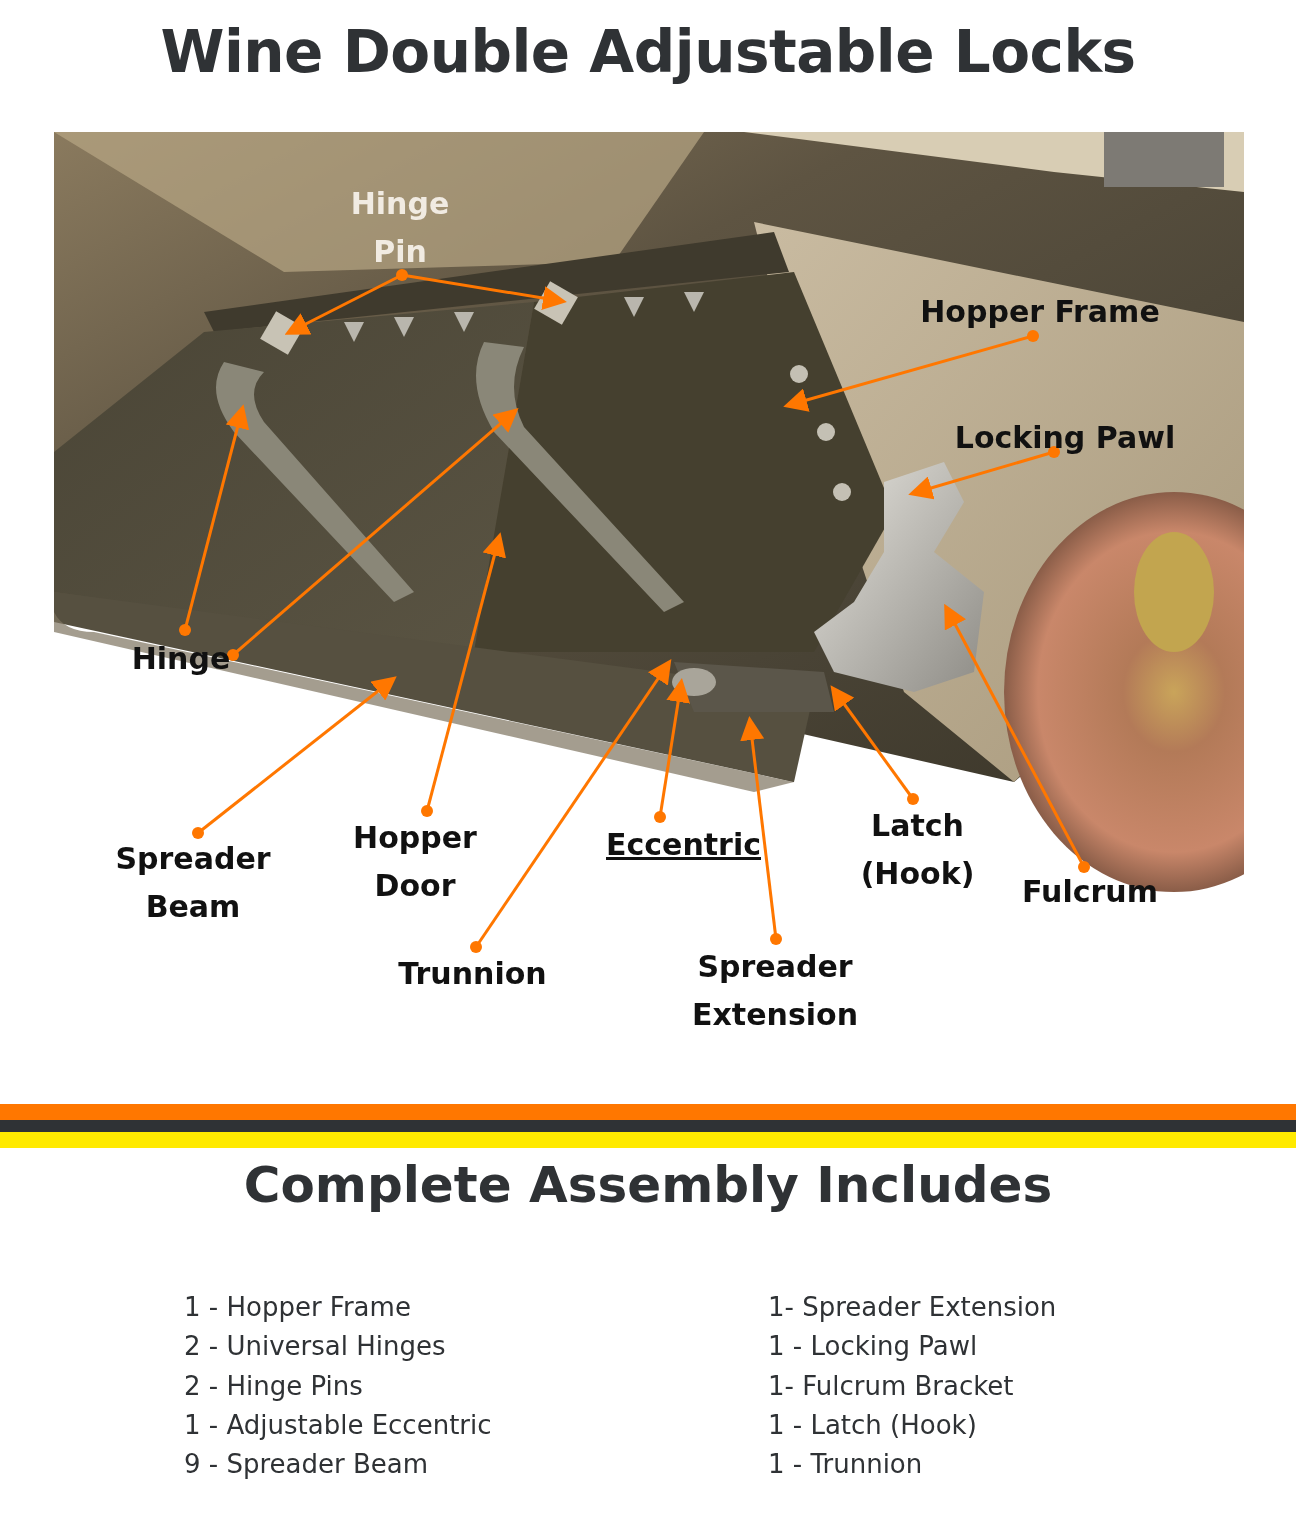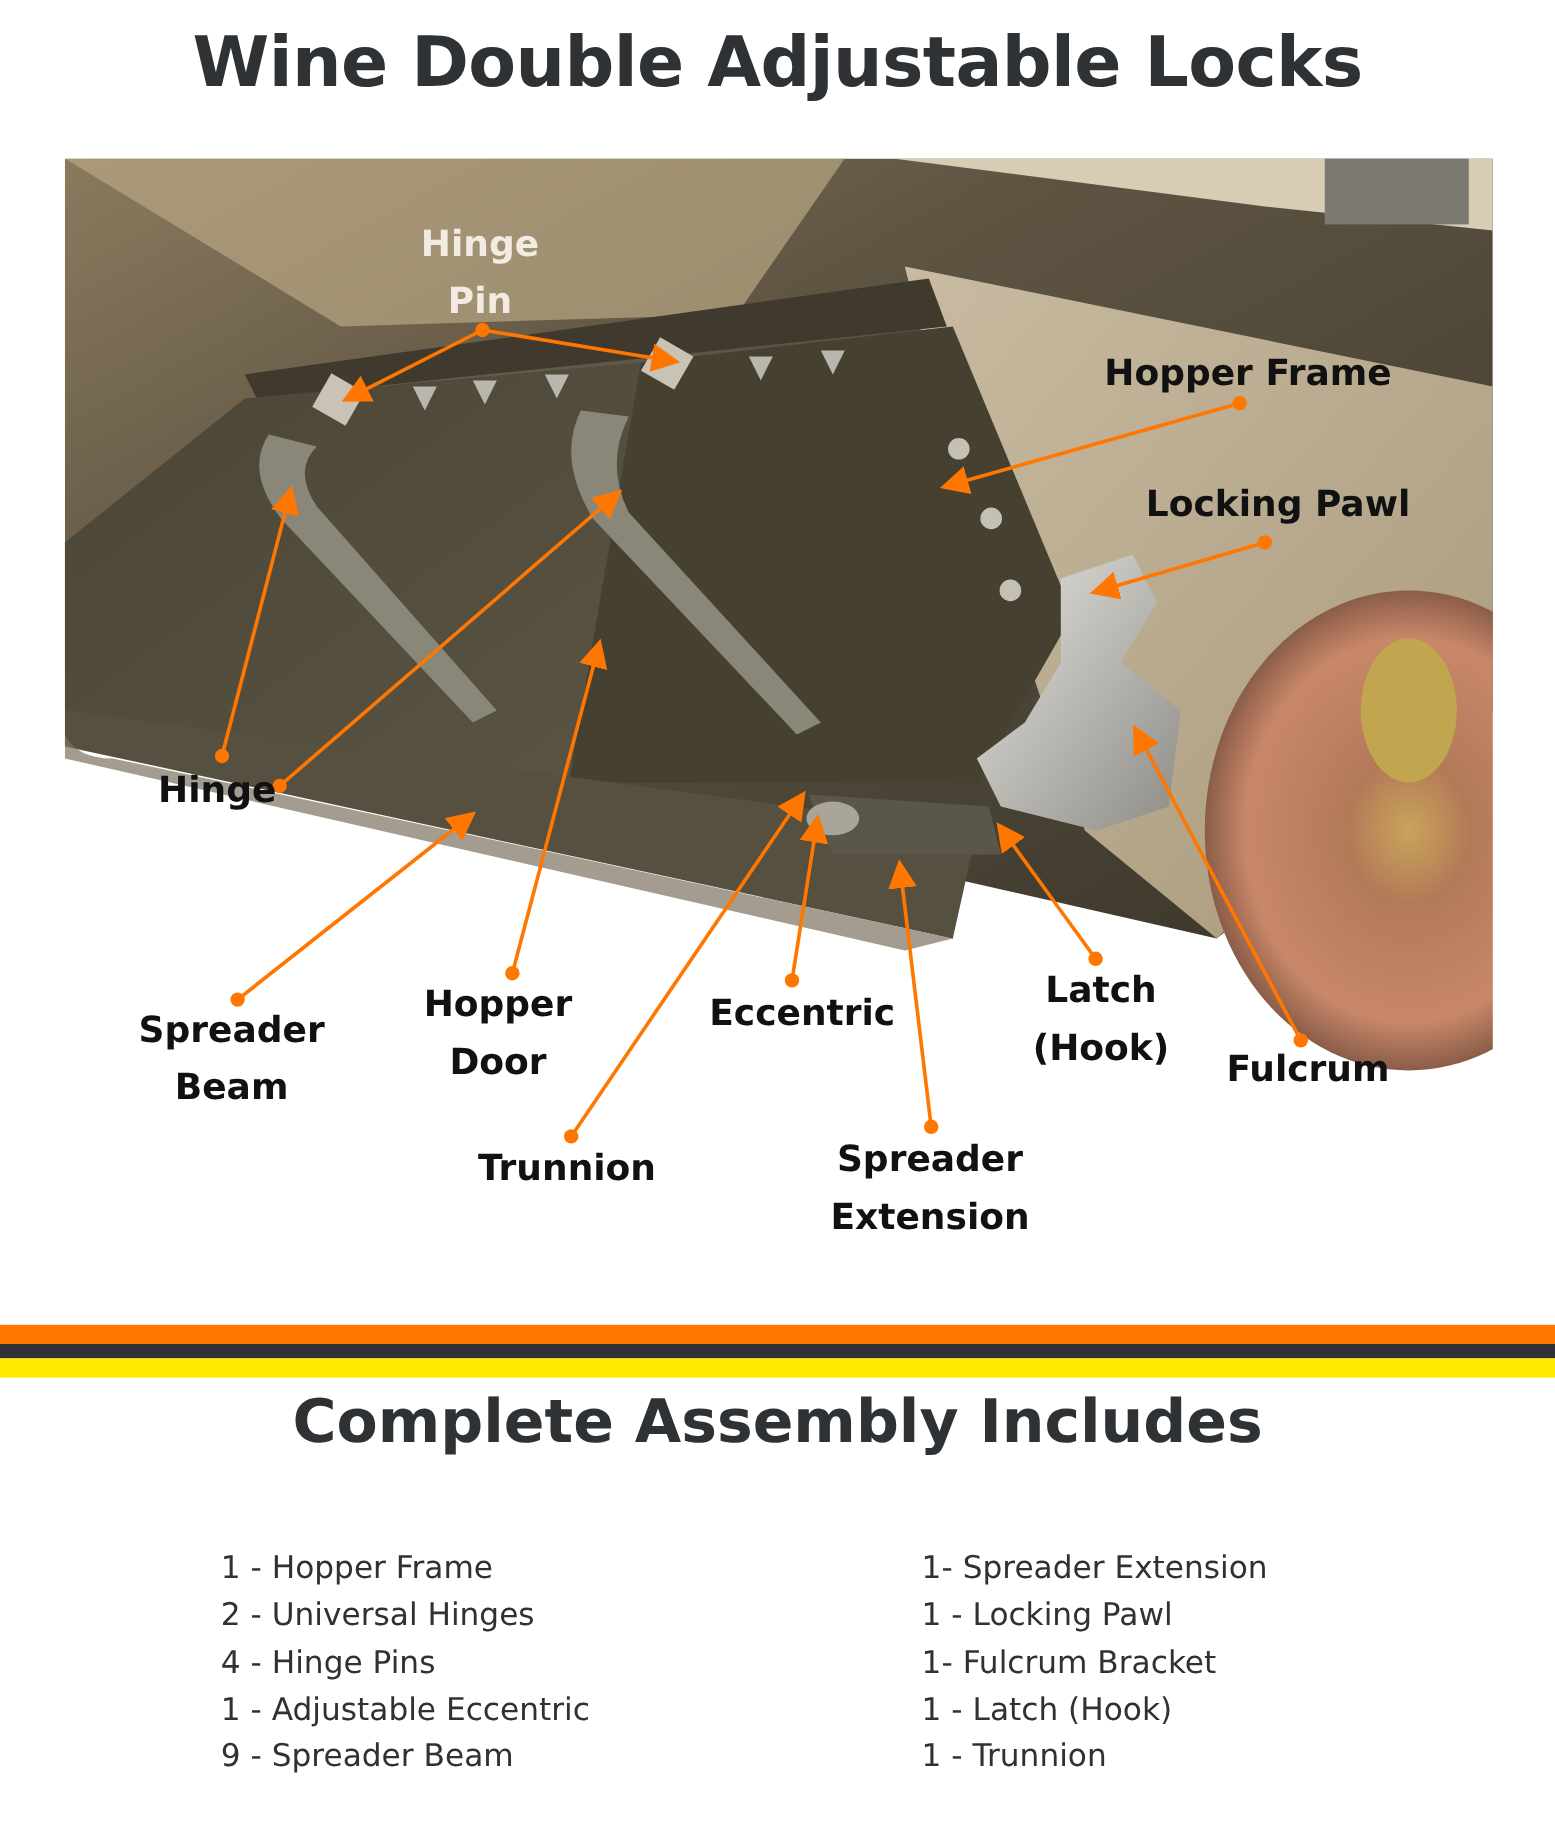--- a/index.html
+++ b/index.html
@@ -161,35 +161,35 @@
   </g>
 </svg>
 
 <div class="label light" style="left:330px; top:180px; width:140px;">
   <span>Hinge</span>
   <span>Pin</span>
 </div>
 <div class="label" style="left:915px; top:288px; width:250px; text-align:left;">
   <span>Hopper Frame</span>
 </div>
-<div class="label" style="left:950px; top:397px; width:230px; text-align:left;">
+<div class="label" style="left:950px; top:414px; width:230px; text-align:left;">
   <span>Locking Pawl</span>
 </div>
 <div class="label" style="left:126px; top:635px; width:110px; text-align:left;">
   <span>Hinge</span>
 </div>
 <div class="label" style="left:103px; top:835px; width:180px;">
   <span>Spreader</span>
   <span>Beam</span>
 </div>
 <div class="label" style="left:340px; top:814px; width:150px;">
   <span>Hopper</span>
   <span>Door</span>
 </div>
-<div class="label" style="left:581px; top:821px; width:175px;">
+<div class="label" style="left:596px; top:821px; width:175px;text-decoration:underline;">
   <span>Eccentric</span>
 </div>
 <div class="label" style="left:850px; top:802px; width:135px;">
   <span>Latch</span>
   <span>(Hook)</span>
 </div>
 <div class="label" style="left:1005px; top:868px; width:170px;">
   <span>Fulcrum</span>
 </div>
 <div class="label" style="left:385px; top:950px; width:175px;">
@@ -204,21 +204,21 @@
   <div class="stripe" style="height:16px; background:#ff7700;"></div>
   <div class="stripe" style="height:12px; background:#2f3235;"></div>
   <div class="stripe" style="height:16px; background:#ffea00;"></div>
 </div>
 
 <h2 class="subtitle">Complete Assembly Includes</h2>
 
 <ul class="parts left">
   <li>1 - Hopper Frame</li>
   <li>2 - Universal Hinges</li>
-  <li>4 - Hinge Pins</li>
+  <li>2 - Hinge Pins</li>
   <li>1 - Adjustable Eccentric</li>
   <li>9 - Spreader Beam</li>
 </ul>
 
 <ul class="parts right">
   <li>1- Spreader Extension</li>
   <li>1 - Locking Pawl</li>
   <li>1- Fulcrum Bracket</li>
   <li>1 - Latch (Hook)</li>
   <li>1 - Trunnion</li>

